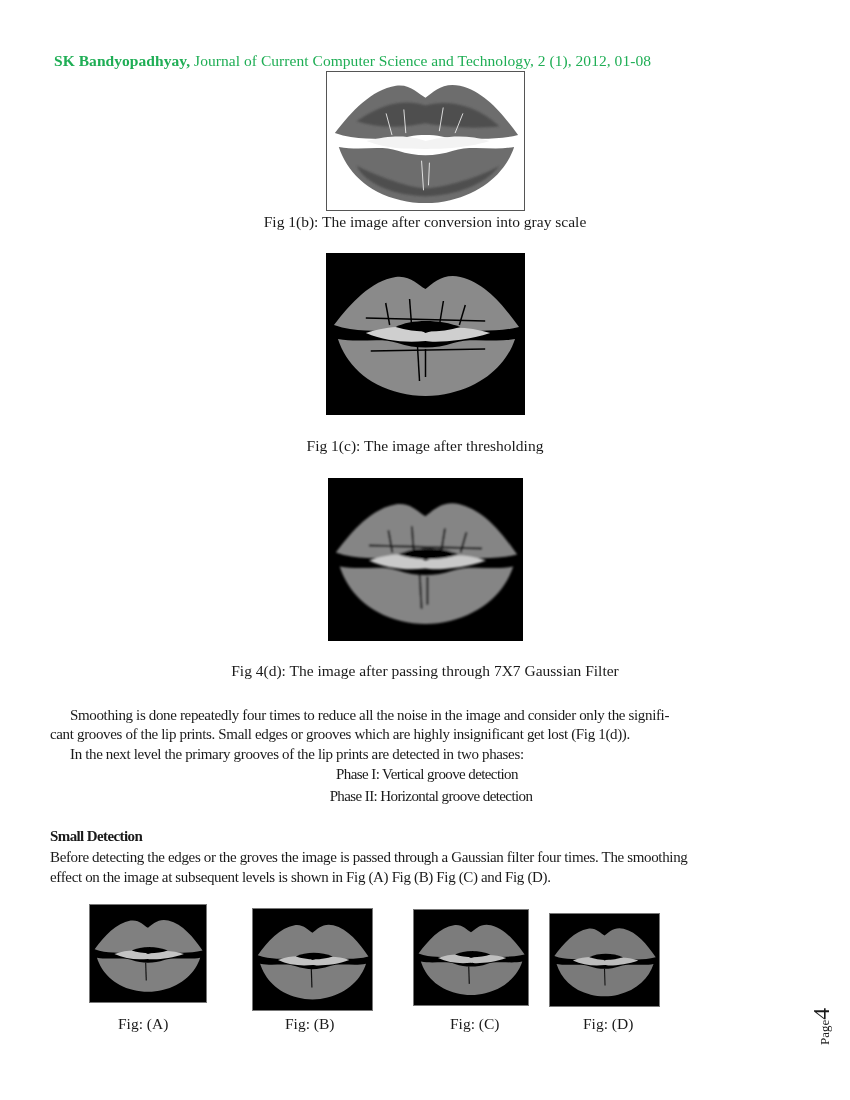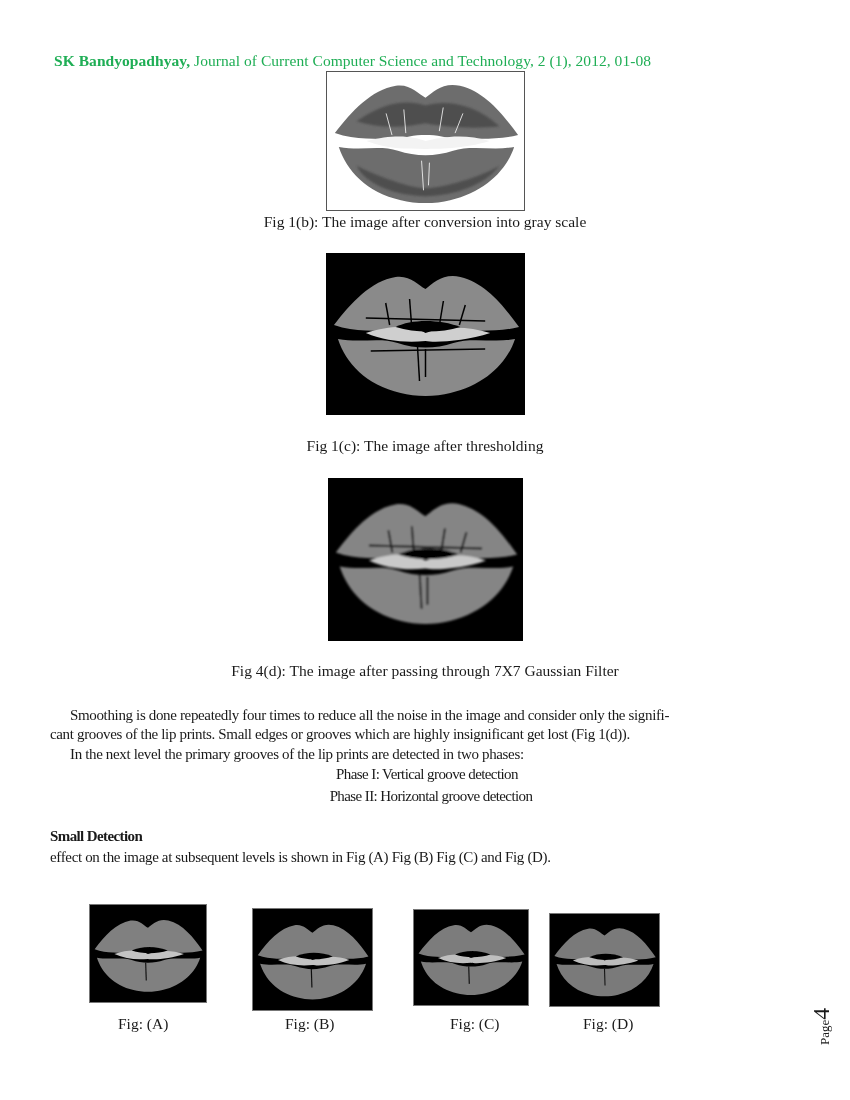--- a/index.html
+++ b/index.html
@@ -193,20 +193,21 @@
   <div>cant grooves of the lip prints. Small edges or grooves which are highly insignificant get lost (Fig 1(d)).</div>
 </div>
 <div class="para indent" style="top:745px;">
   <div>In the next level the primary grooves of the lip prints are detected in two phases:</div>
 </div>
 <div class="phase" style="top:766px; left:2px;">Phase I: Vertical groove detection</div>
 <div class="phase" style="top:788px; left:6px;">Phase II: Horizontal groove detection</div>
 
 <div class="heading">Small Detection</div>
 <div class="para" style="top:848px;">
+  <div>Before detecting the edges or the groves the image is passed through a Gaussian filter four times. The smoothing</div>
   <div>effect on the image at subsequent levels is shown in Fig (A) Fig (B) Fig (C) and Fig (D).</div>
 </div>
 
 <div class="fig" style="left:89px; top:904px; width:118px; height:99px; background:#000; border:1px solid #777;">
   <svg viewBox="0 0 200 162" preserveAspectRatio="none">
     <g filter="url(#soft)">
       <g transform="translate(0,12)" fill="#808080">
           <use href="#lips-shape"></use>
         </g>
       <path d="M42,82 C70,72 90,76 100,82 C115,76 140,74 162,82 C140,90 110,92 100,90 C80,92 60,90 42,82Z" fill="#c4c4c4"></path>

